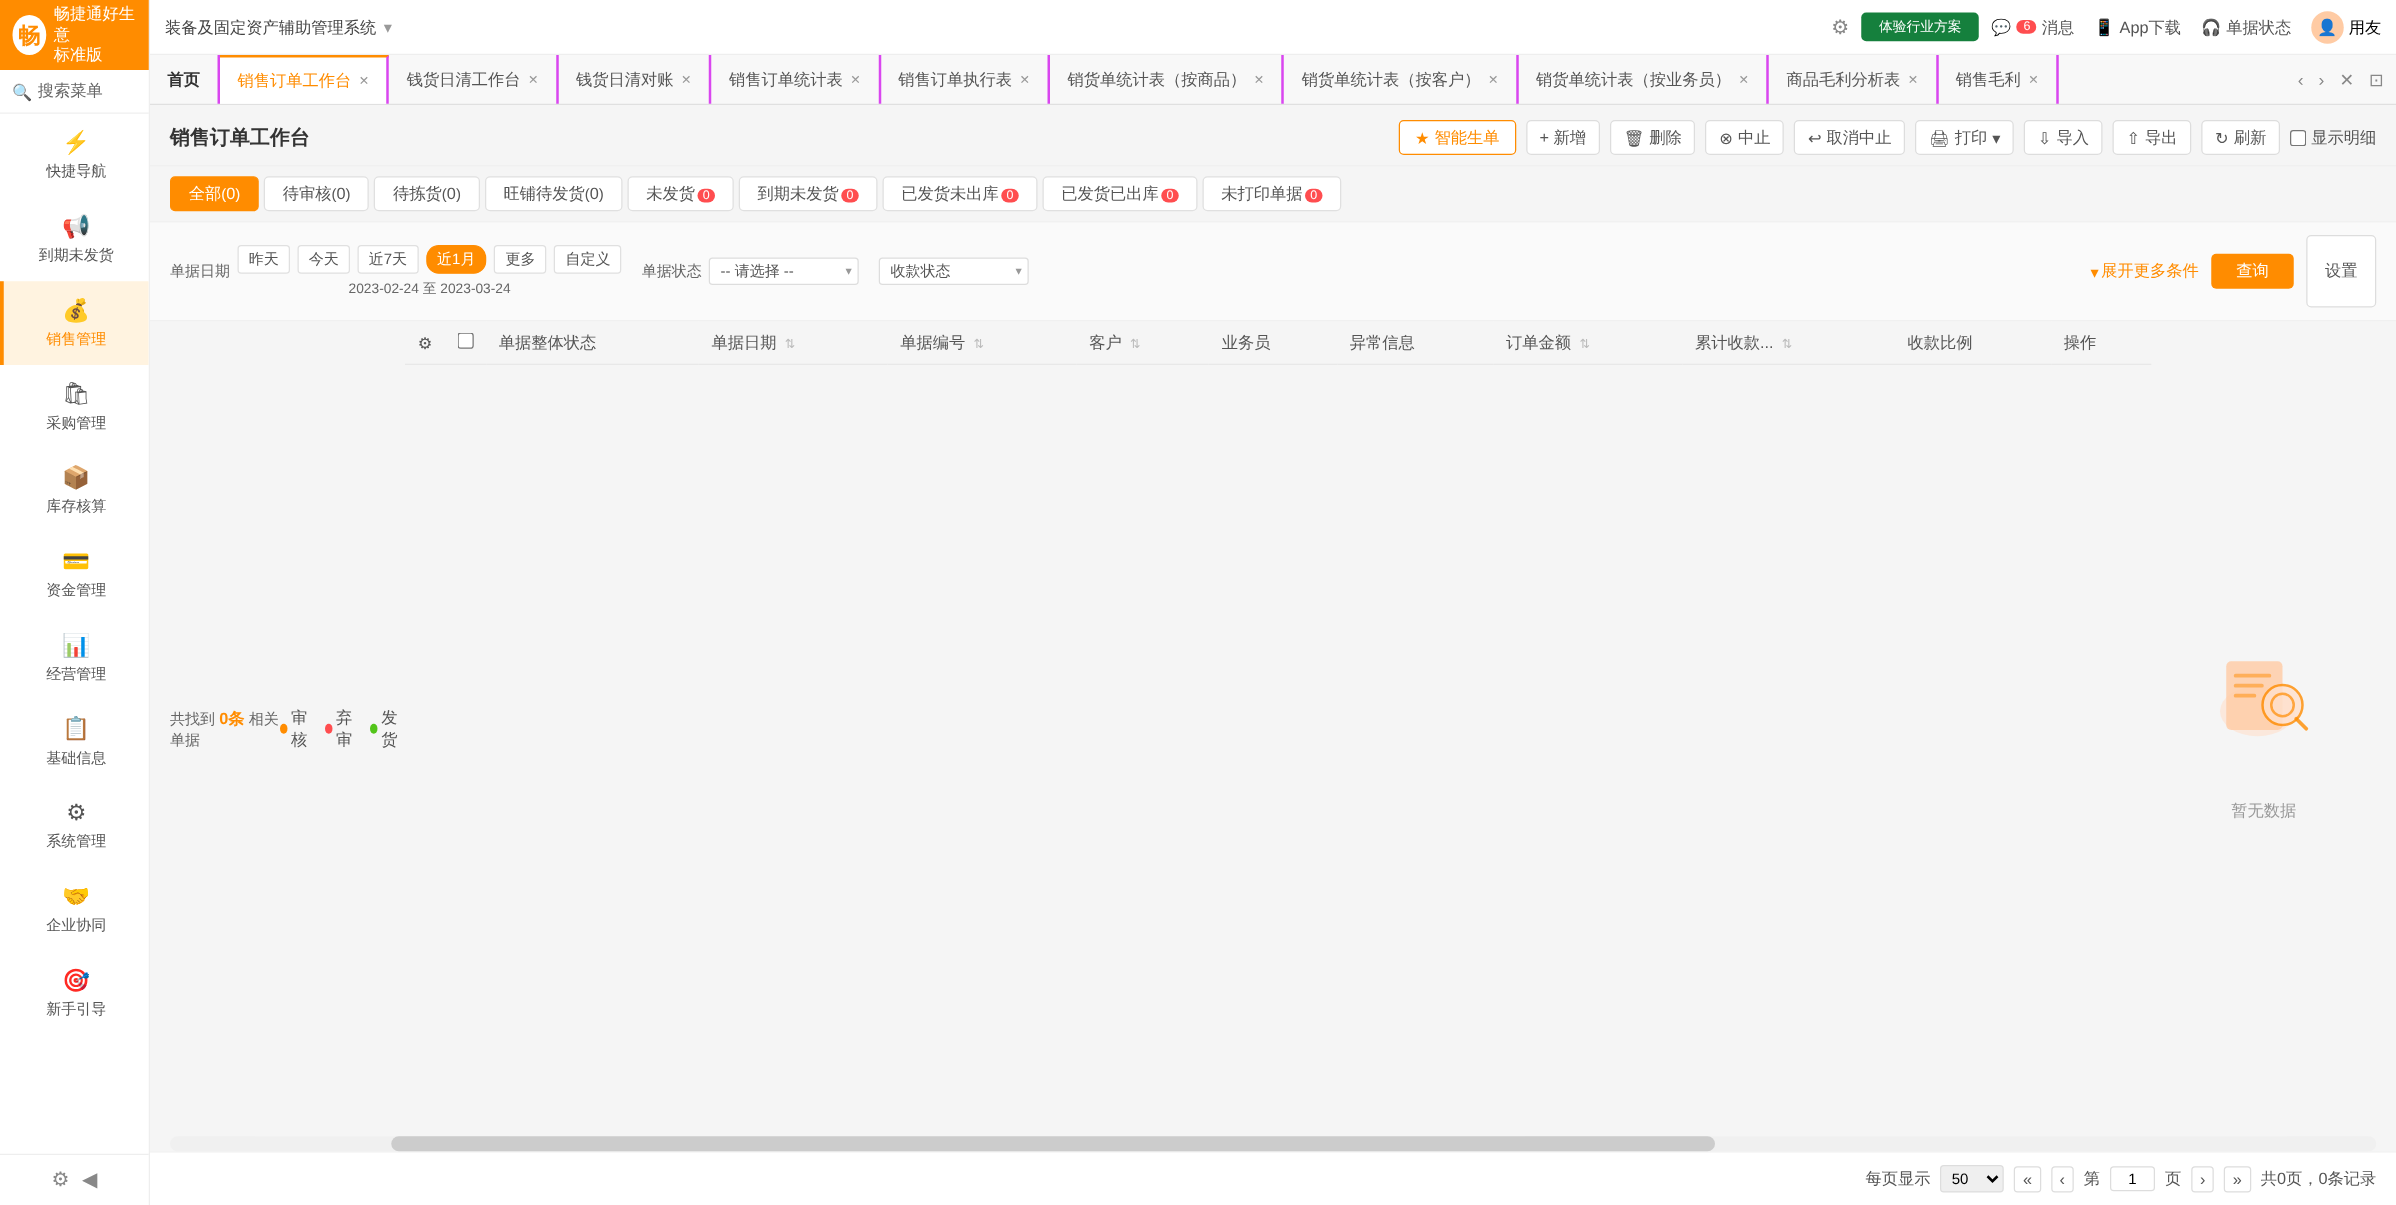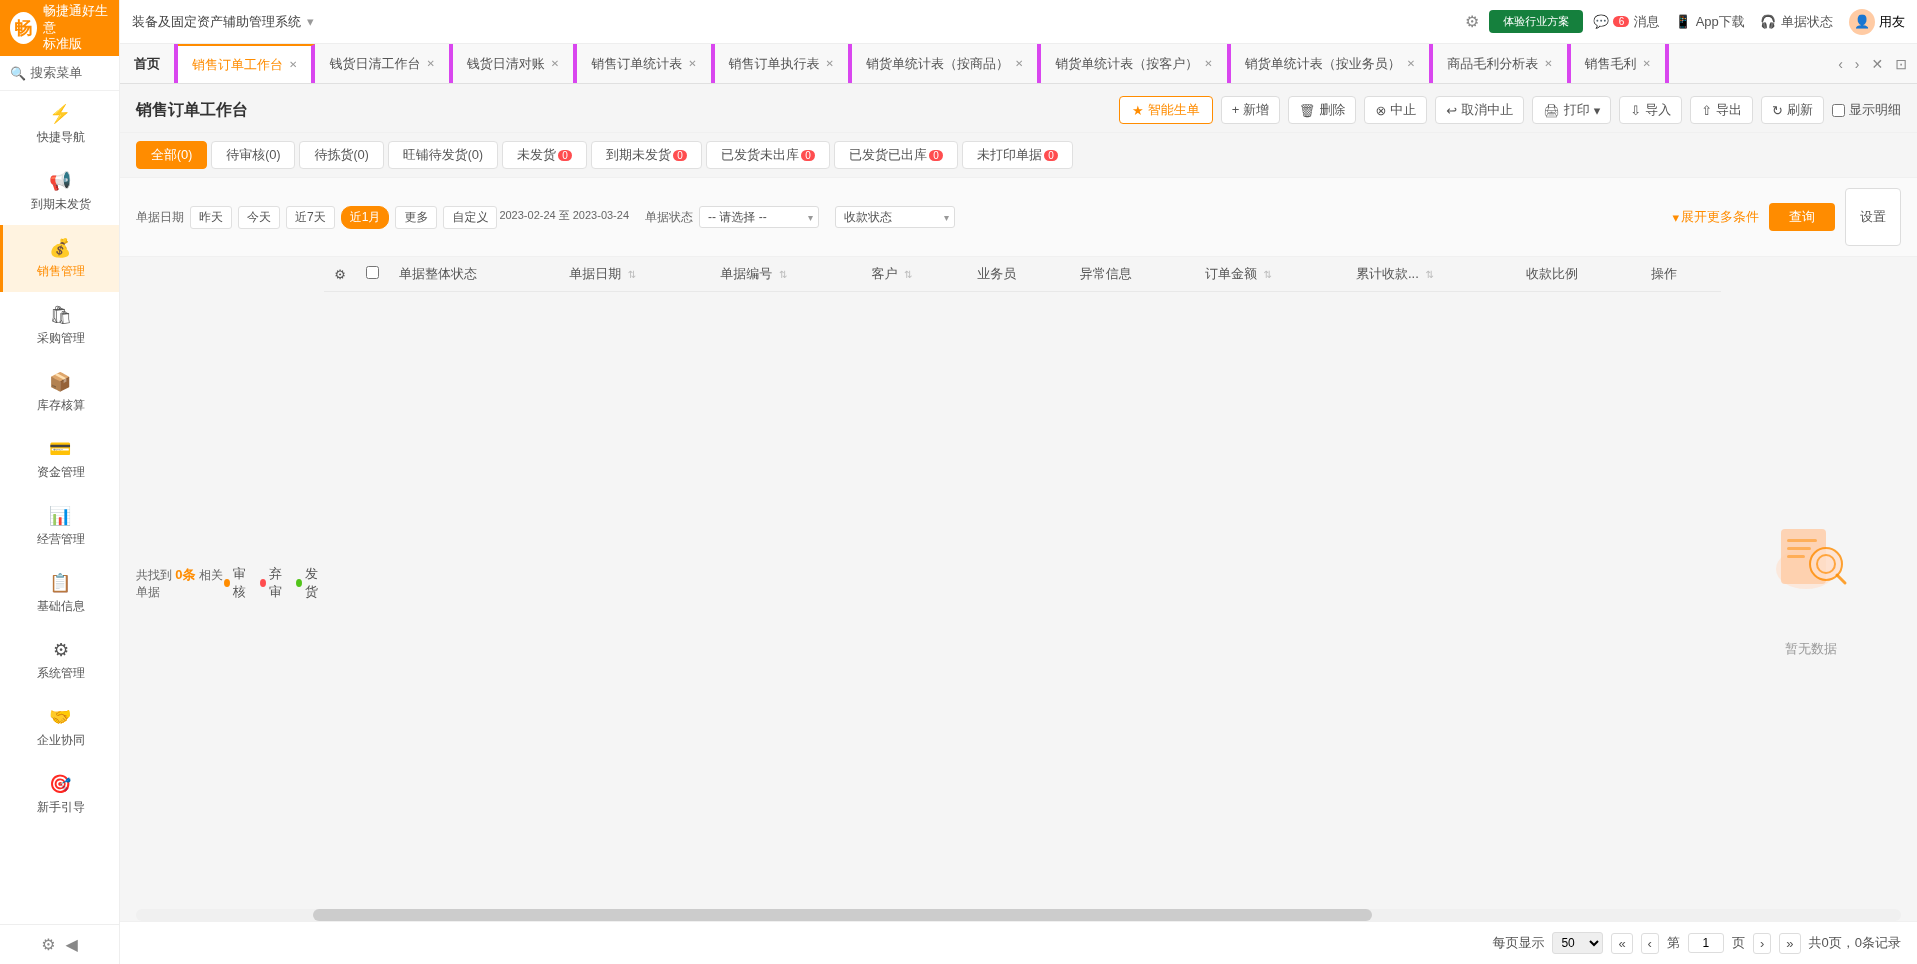--- a/index.html
+++ b/index.html
@@ -29,21 +29,21 @@
     .topbar-settings { color: #888; cursor: pointer; font-size: 16px; }
     .topbar-industry-btn { background: #15803d; color: #fff; border: none; border-radius: 4px; padding: 4px 14px; cursor: pointer; font-size: 11px; text-align: right; }
     .topbar-right { display: flex; align-items: center; gap: 16px; margin-left: auto; }
     .topbar-right-item { display: flex; align-items: center; gap: 4px; color: #555; cursor: pointer; font-size: 12px; }
     .topbar-badge { background: #ff4d4f; color: #fff; border-radius: 10px; font-size: 10px; padding: 0 4px; min-width: 16px; text-align: center; }
     .topbar-user { display: flex; align-items: center; gap: 4px; cursor: pointer; }
     .topbar-avatar { width: 26px; height: 26px; background: #ffcba4; border-radius: 50%; display: flex; align-items: center; justify-content: center; color: #ff8c00; font-size: 13px; }
 
     
     .tabbar { height: 40px; background: #f8f8f8; display: flex; align-items: center; border-bottom: 1px solid #e0e0e0; overflow: hidden; flex-shrink: 0; }
-    .tab { display: flex; align-items: center; padding: 0 14px; height: 40px; cursor: pointer; color: #555; border-right: 4px solid #d946ef; white-space: nowrap; font-size: 12px; gap: 6px; flex-shrink: 0; }
+    .tab { display: flex; align-items: center; padding: 0 14px; height: 40px; cursor: pointer; color: #555; border-right: 2px solid #d946ef; white-space: nowrap; font-size: 12px; gap: 6px; flex-shrink: 0; }
     .tab.active { background: #fff; color: #ff8c00; border-top: 2px solid #ff8c00; }
     .tab.home { color: #333; font-weight: bold; }
     .tab-close { color: #999; font-size: 10px; cursor: pointer; }
     .tabbar-arrows { display: flex; align-items: center; margin-left: auto; padding: 0 6px; gap: 4px; flex-shrink: 0; }
     .tabbar-arrow { cursor: pointer; color: #888; font-size: 14px; padding: 2px 4px; }
     .page-header { padding: 12px 16px 8px; display: flex; align-items: center; justify-content: space-between; border-bottom: 1px solid #f0f0f0; }
     .page-title { font-size: 16px; font-weight: bold; color: #333; }
     .page-actions { display: flex; align-items: center; gap: 8px; }
     .btn-smart { background: #fff; border: 1px solid #ff8c00; color: #ff8c00; border-radius: 4px; padding: 4px 12px; cursor: pointer; font-size: 12px; display: flex; align-items: center; gap: 4px; }
     .btn-action { background: #fff; border: 1px solid #ddd; color: #555; border-radius: 4px; padding: 4px 10px; cursor: pointer; font-size: 12px; display: flex; align-items: center; gap: 4px; }
@@ -329,21 +329,21 @@
     </div>
     <div class="filter-tab">
       <span>未打印单据</span><span class="filter-tab-badge">0</span>
     </div>
   </div>
 
   <div class="filter-area">
     <div class="filter-row">
       <div class="filter-item">
         <span class="filter-label">单据日期</span>
-        <div style="display:flex; flex-direction:row; gap:2px;">
+        <div style="display:flex; flex-direction:column; gap:2px;align-items:center;">
           <div class="filter-date-options">
             <button class="filter-date-btn">昨天</button>
             <button class="filter-date-btn">今天</button>
             <button class="filter-date-btn">近7天</button>
             <button class="filter-date-btn active">近1月</button>
             <button class="filter-date-btn">更多</button>
             <button class="filter-date-btn">自定义</button>
           </div>
           <div class="filter-date-range">2023-02-24 至 2023-03-24</div>
         </div>

